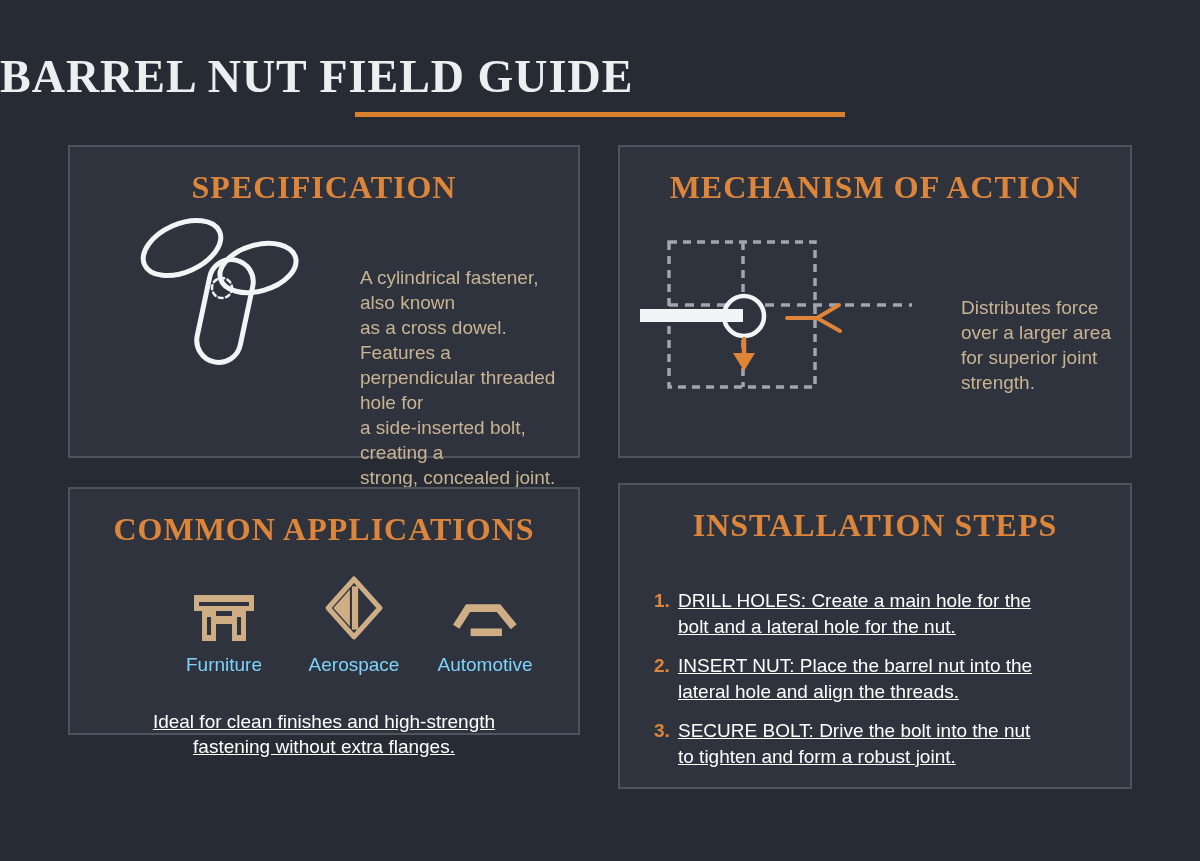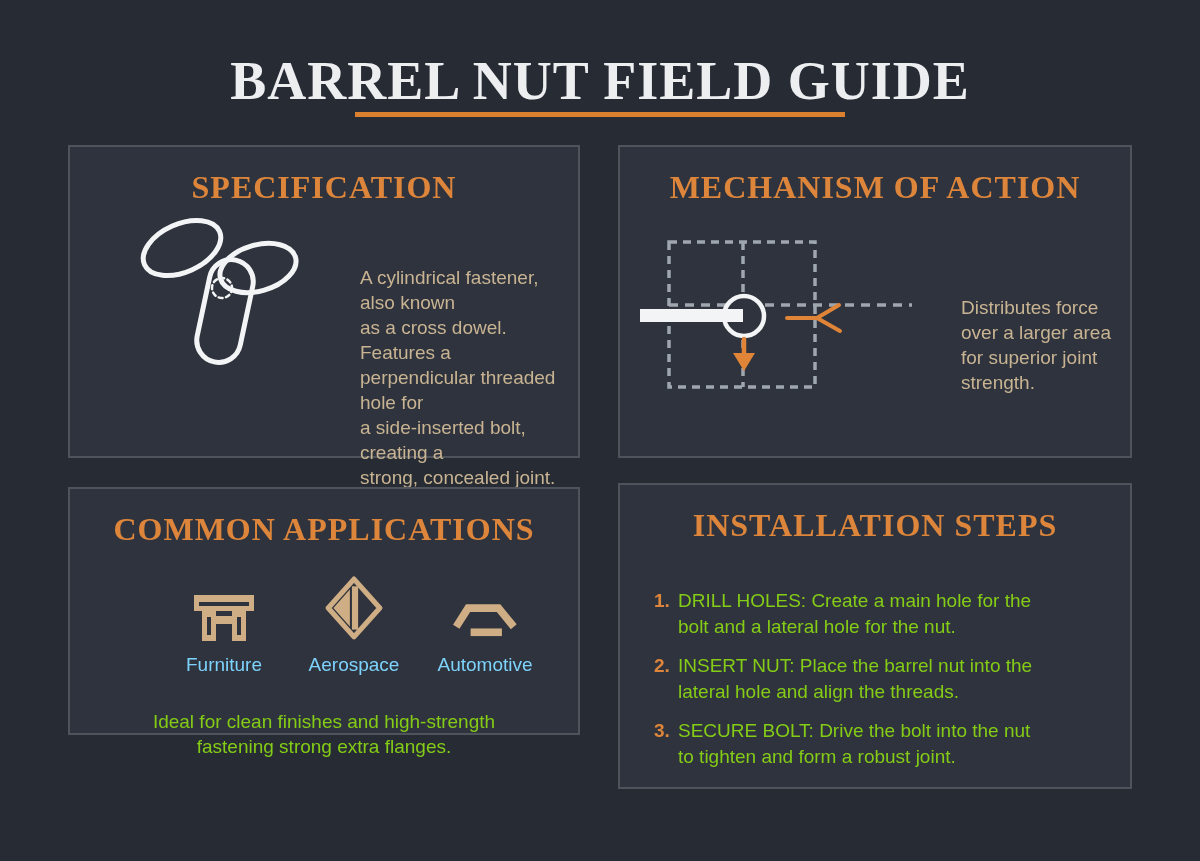--- a/index.html
+++ b/index.html
@@ -1,22 +1,22 @@
 <!DOCTYPE html>
 <html><head>
 <meta charset="utf-8">
 <style>
   html,body{margin:0;padding:0;background:#272b34;}
   .page{
     position:relative;width:1200px;height:861px;background:#272b34;
     font-family:"Liberation Sans",sans-serif;overflow:hidden;
   }
   .title{
-    position:absolute;top:50px;left:0;width:100%;text-align:center;
-    font-family:"Liberation Serif",serif;font-weight:bold;font-size:54px;
+    position:absolute;top:50px;left:0;width:100%;text-align:left;
+    font-family:"Liberation Serif",serif;font-weight:bold;font-size:46px;
     letter-spacing:1px;color:#eceef0;
   }
   .title-underline{
     position:absolute;top:112px;left:355px;width:490px;height:5px;
     background:#d9812e;
   }
   .panel{
     position:absolute;box-sizing:border-box;background:#2f333d;
     border:2px solid #4e535c;
   }
@@ -27,21 +27,21 @@
   .panel-heading{
     position:absolute;top:22px;left:0;width:100%;text-align:center;
     font-family:"Liberation Serif",serif;font-weight:bold;font-size:32px;
     letter-spacing:1px;color:#dd863b;
   }
   .tan-text{
     position:absolute;color:#c8b492;font-size:19px;line-height:25px;
     white-space:pre-line;
   }
   .light-text{
-    color:#84cc16;font-size:19px;line-height:25px;white-space:pre-line;
+    color:#ffffff;font-size:19px;line-height:25px;white-space:pre-line;text-decoration:underline;
   }
   .sketch-svg{position:absolute;left:0;top:0;}
   .app-col{
     position:absolute;top:85px;width:130px;display:flex;flex-direction:column;
     align-items:center;
   }
   .app-icon-box{height:68px;display:flex;align-items:flex-end;justify-content:center;}
   .app-label{margin-top:12px;color:#7dd3fc;font-size:19px;}
   .apps-note{
     position:absolute;top:220px;left:0;width:100%;text-align:center;
@@ -139,21 +139,21 @@
       <div class="app-icon-box">
         <svg width="72" height="44" viewBox="0 0 84 52">
           <path d="M8,34 L22,12 H58 L76,34" fill="none" stroke="#cfae85" stroke-width="9" stroke-linejoin="miter"></path>
           <rect x="25" y="36" width="37" height="9" fill="#cfae85"></rect>
         </svg>
       </div>
       <div class="app-label">Automotive</div>
     </div>
 
     <div class="apps-note light-text">Ideal for clean finishes and high-strength
-fastening strong extra flanges.</div>
+fastening without extra flanges.</div>
   </div>
 
   <div class="panel" id="panel-steps">
     <div class="panel-heading">INSTALLATION STEPS</div>
     <div class="steps-list">
       <div class="step-row">
         <span class="step-num">1.</span>
         <span class="step-text light-text">DRILL HOLES: Create a main hole for the
 bolt and a lateral hole for the nut.</span>
       </div>

